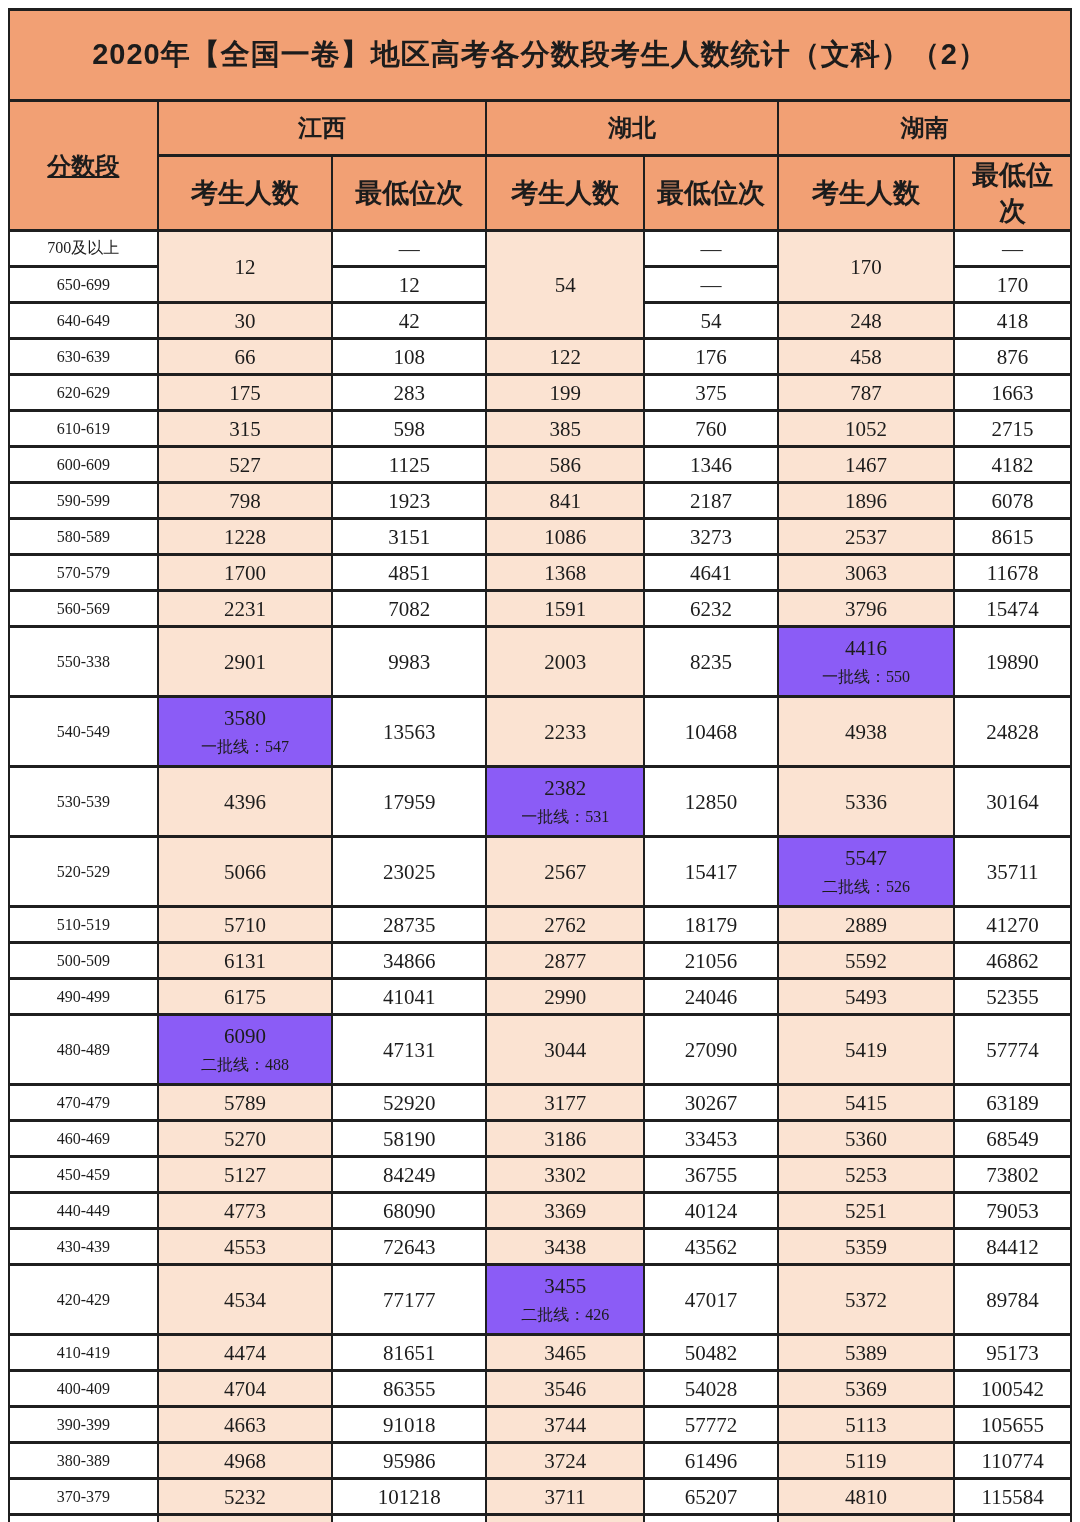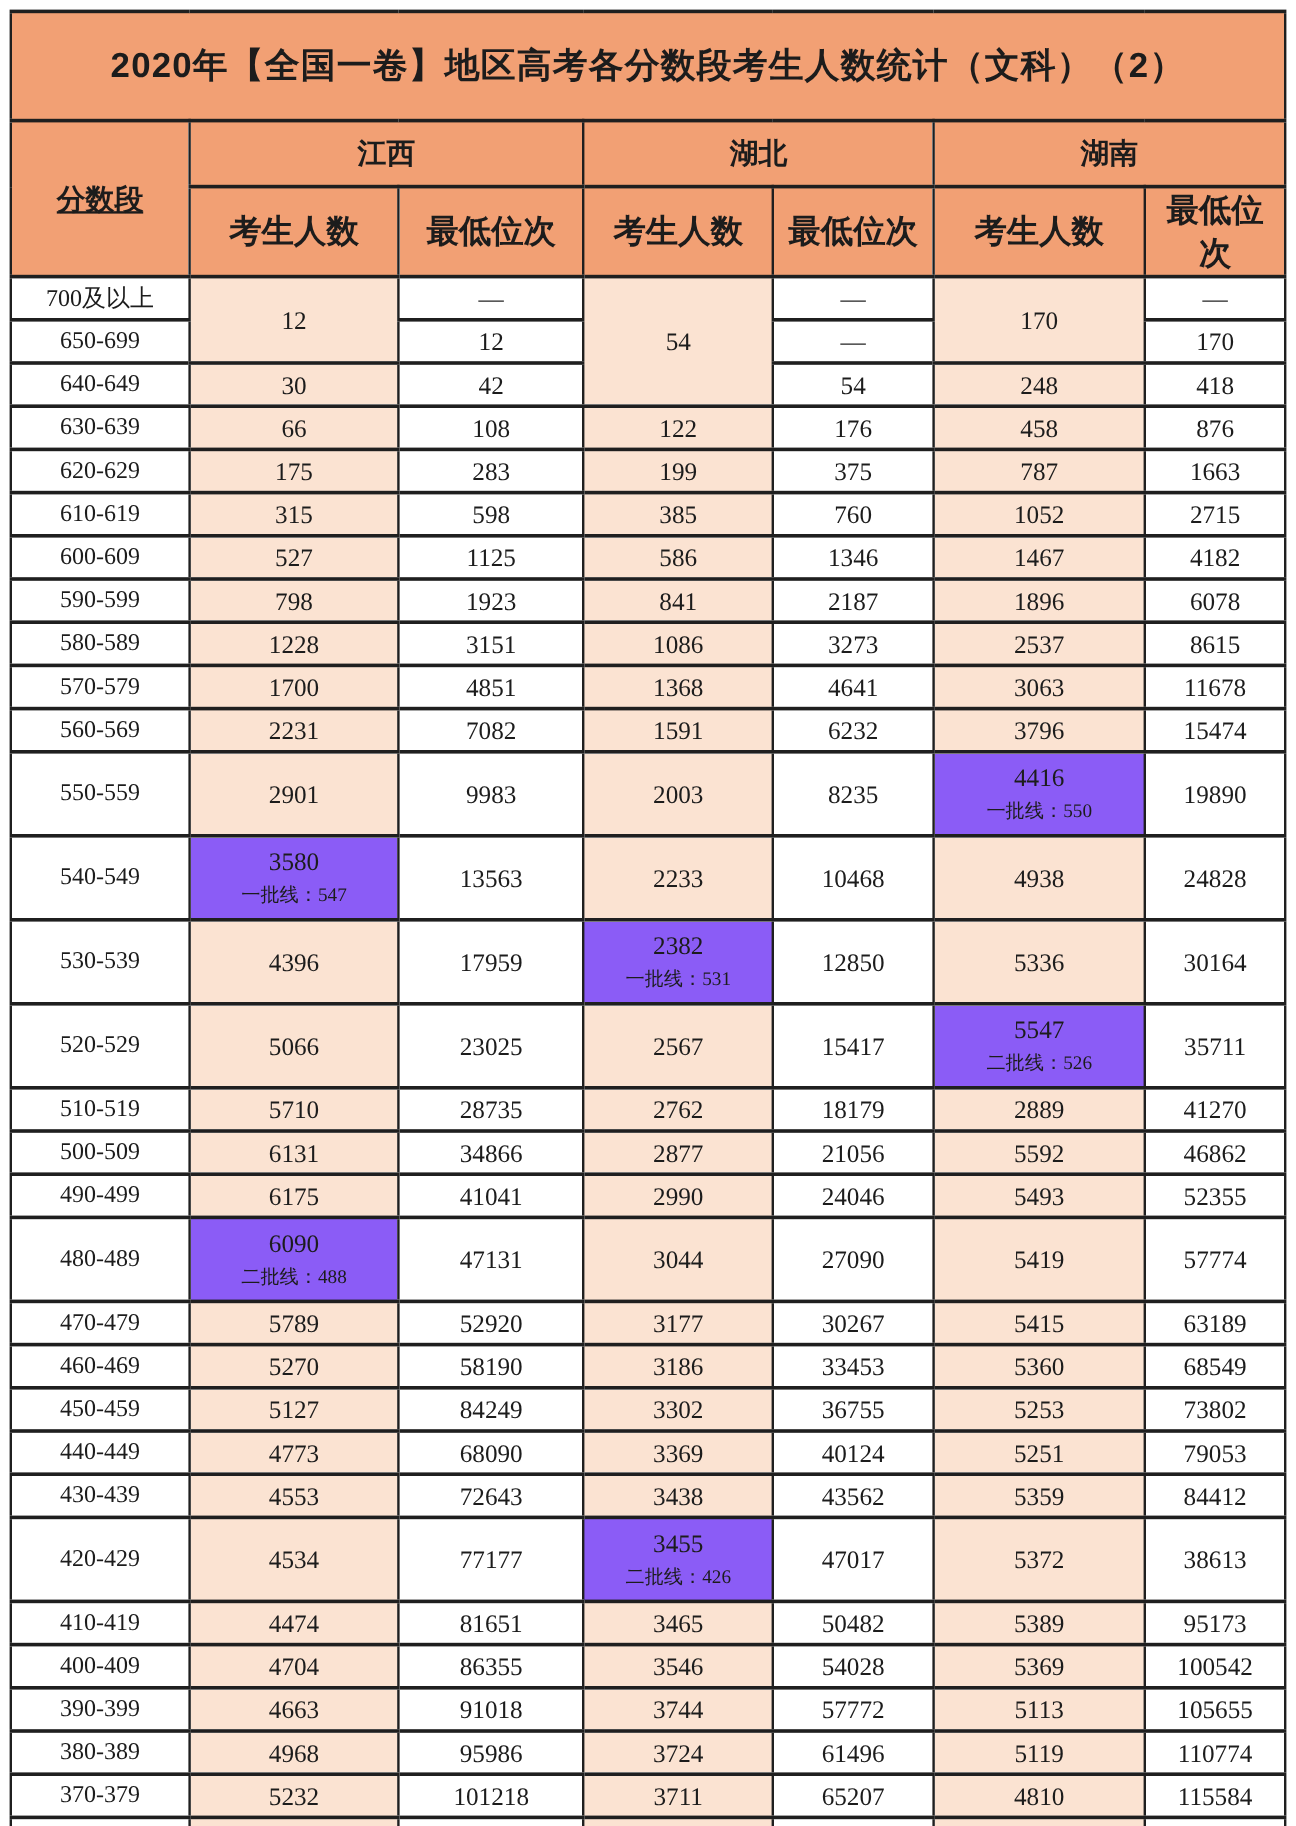--- a/index.html
+++ b/index.html
@@ -42,21 +42,21 @@
     background: #F2A074;
     font-weight: 700;
   }
   tr.province-row th { height: 52px; font-size: 24px; }
   tr.subhead-row th  { height: 42px; font-size: 27px; }
   th.score-head { font-size: 24px; text-decoration: underline; }
   tbody td {
     height: 33px;
     font-size: 21px;
   }
-  td.score  { background: #ffffff; font-size: 20px; }
+  td.score  { background: #ffffff; font-size: 16px; }
   td.peach  { background: #FBE3D2; }
   td.white  { background: #ffffff; }
   td.hl     { background: #8b5cf6; padding: 5px 4px; }
   .cell-value { line-height: 30px; }
   .cell-note  { line-height: 27px; font-size: 16px; }
 </style>
 </head>
 <body>
 
 <div class="page">
@@ -303,21 +303,21 @@
             <div class="cell-value">6232</div>
           </td>
           <td class="peach">
             <div class="cell-value">3796</div>
           </td>
           <td class="white">
             <div class="cell-value">15474</div>
           </td>
         </tr>
         <tr>
-          <td class="score">550-559</td>
+          <td class="score">550-338</td>
           <td class="peach">
             <div class="cell-value">2901</div>
           </td>
           <td class="white">
             <div class="cell-value">9983</div>
           </td>
           <td class="peach">
             <div class="cell-value">2003</div>
           </td>
           <td class="white">
@@ -599,21 +599,21 @@
             <div class="cell-value">3455</div>
             <div class="cell-note">二批线：426</div>
           </td>
           <td class="white">
             <div class="cell-value">47017</div>
           </td>
           <td class="peach">
             <div class="cell-value">5372</div>
           </td>
           <td class="white">
-            <div class="cell-value">38613</div>
+            <div class="cell-value">89784</div>
           </td>
         </tr>
         <tr>
           <td class="score">410-419</td>
           <td class="peach">
             <div class="cell-value">4474</div>
           </td>
           <td class="white">
             <div class="cell-value">81651</div>
           </td>

